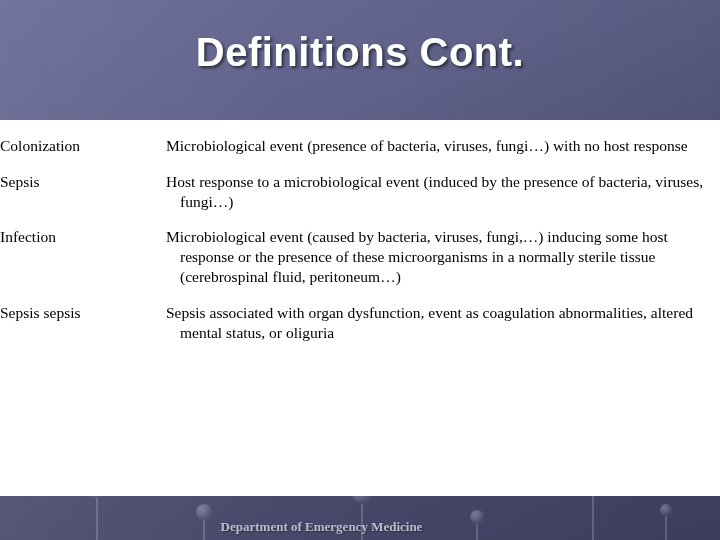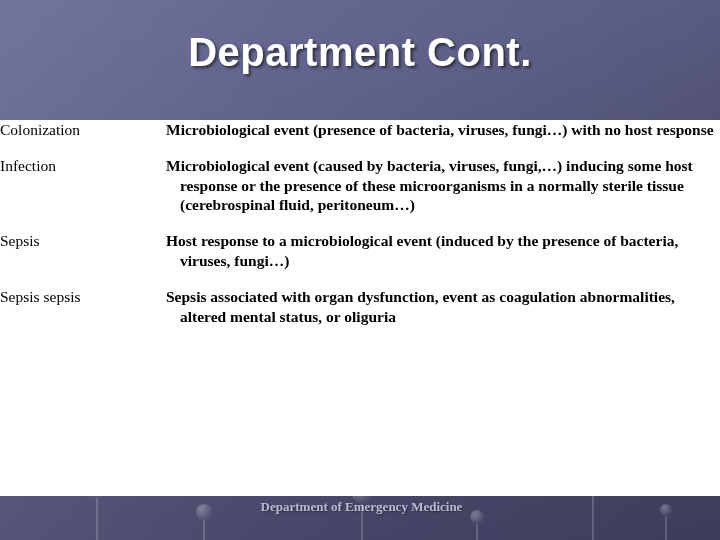--- a/index.html
+++ b/index.html
@@ -65,32 +65,31 @@
   }
   td.term {
     width: 180px;
     padding-left: 8px;
   }
   td.definition {
     padding-right: 8px;
     padding-left: 8px;
     text-indent: -14px;
     padding-left: 22px;
-    font-weight: bold;
   }
   table.defs tr:first-child td {
+    padding-top: 16px;
     margin-top: 12px;
   }
   .footer {
     position: absolute;
     left: 0;
-    bottom: 24px;
+    bottom: 4px;
     width: 643px;
     text-align: center;
-    margin-left: 40px;
   }
   .footer-line {
     font-family: "Liberation Serif", serif;
     font-weight: bold;
     font-size: 13px;
     color: #e9e9f2;
     text-shadow: 1px 1px 2px rgba(0,0,0,0.5);
     line-height: 1.35;
   }
   .footer-line.muted {
@@ -123,21 +122,21 @@
   .s5 { height: 44px; left: 592px; bottom: 0; }
   .s6 { height: 24px; left: 665px; bottom: 0; }
 </style>
 </head>
 <body>
 
 <div class="slide">
   <div class="sheen"></div>
 
   <div class="title-area">
-    <h1 class="slide-title">Department Cont.</h1>
+    <h1 class="slide-title">Definitions Cont.</h1>
   </div>
 
   <div class="footer">
     <div class="footer-line muted">Department of Emergency Medicine</div>
   </div>
 
   <div class="blob b1"></div>
   <div class="stem s1"></div>
   <div class="blob b2"></div>
   <div class="stem s2"></div>
@@ -151,26 +150,26 @@
   <div class="stem s6"></div>
 
   <div class="content-panel">
     <table class="defs">
       <tbody>
         <tr>
           <td class="term">Colonization</td>
           <td class="definition">Microbiological event (presence of bacteria, viruses, fungi…) with no host response</td>
         </tr>
         <tr>
+          <td class="term">Sepsis</td>
+          <td class="definition">Host response to a microbiological event (induced by the presence of bacteria, viruses, fungi…)</td>
+        </tr>
+        <tr>
           <td class="term">Infection</td>
           <td class="definition">Microbiological event (caused by bacteria, viruses, fungi,…) inducing some host response or the presence of these microorganisms in a normally sterile tissue (cerebrospinal fluid, peritoneum…)</td>
-        </tr>
-        <tr>
-          <td class="term">Sepsis</td>
-          <td class="definition">Host response to a microbiological event (induced by the presence of bacteria, viruses, fungi…)</td>
         </tr>
         <tr>
           <td class="term">Sepsis sepsis</td>
           <td class="definition">Sepsis associated with organ dysfunction, event as coagulation abnormalities, altered mental status, or oliguria</td>
         </tr>
       </tbody>
     </table>
   </div>
 </div>
 

